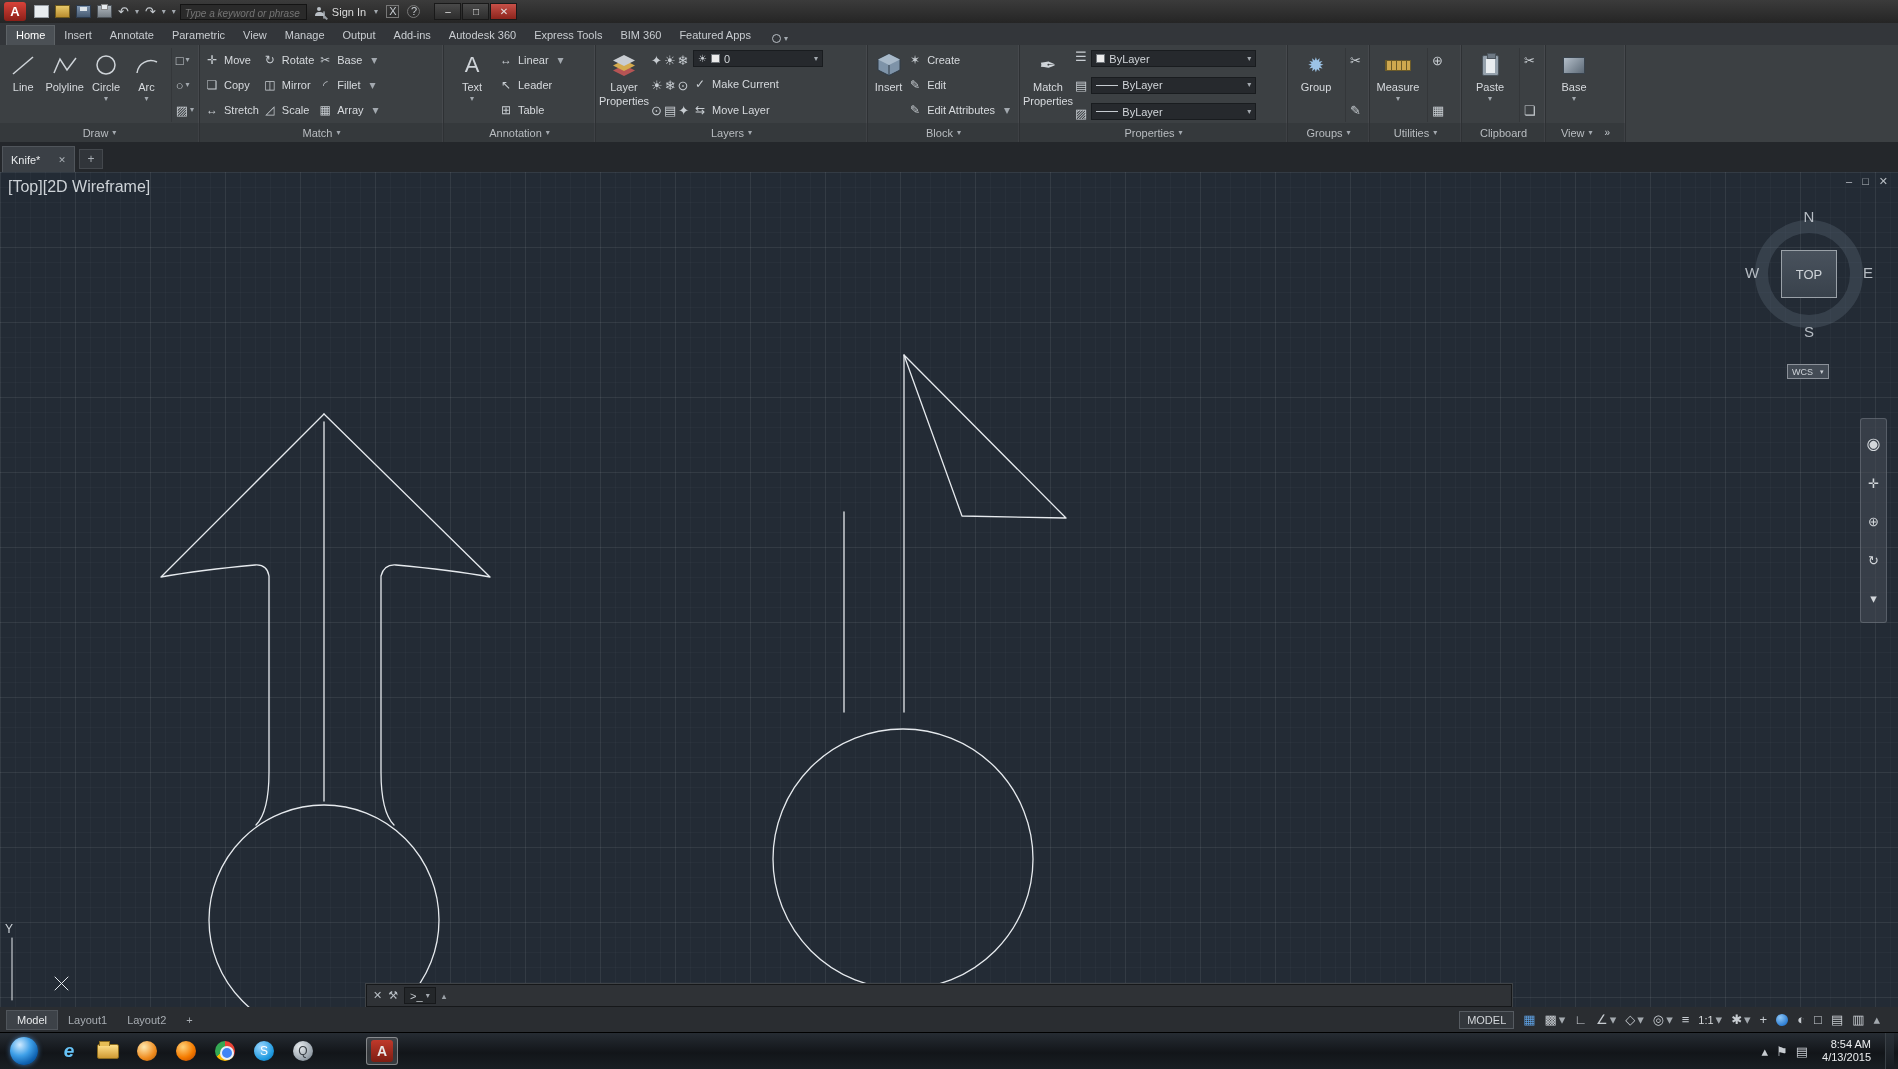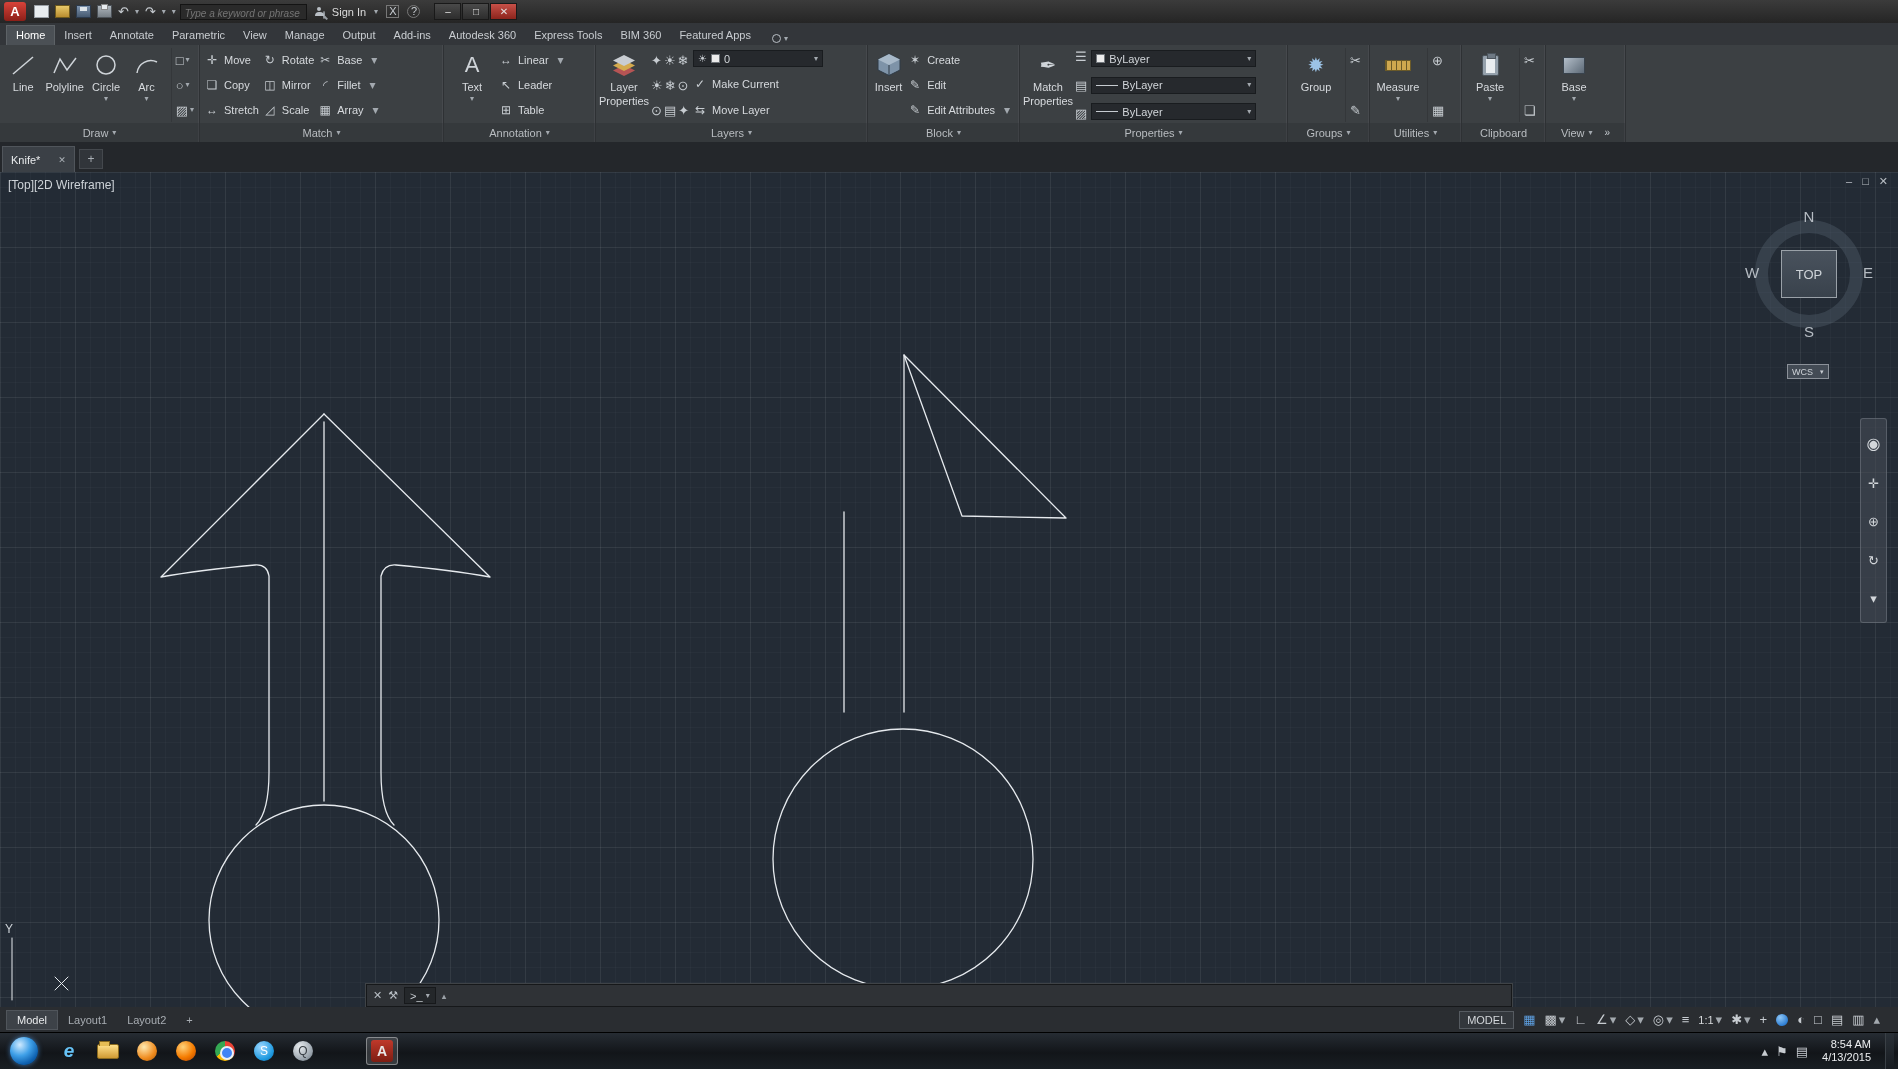--- a/index.html
+++ b/index.html
@@ -59,21 +59,21 @@
 .basebox{width:22px;height:17px;background:linear-gradient(135deg,#b3bec9,#5d6a77);border:1px solid #39434d;display:inline-block}
 
 .filetabs{position:absolute;top:142px;left:0;right:0;height:30px;background:#24272b;display:flex;align-items:flex-end;padding-left:2px}
 .ftab{height:26px;display:flex;align-items:center;gap:18px;background:#3b4046;border:1px solid #50555b;border-bottom:none;color:#e8eaec;font-size:11px;padding:0 8px}
 .ftab .x{font-size:9px;color:#aab0b6}
 .plustab{height:20px;width:24px;margin:0 0 3px 4px;background:#31353a;border:1px solid #44484d;display:flex;align-items:center;justify-content:center;color:#aab0b6;font-size:12px}
 
 .canvas{position:absolute;top:172px;left:0;right:0;height:835px;background-color:#232b35;overflow:hidden;
 background-image:linear-gradient(rgba(255,255,255,.05) 1px,transparent 1px),linear-gradient(90deg,rgba(255,255,255,.05) 1px,transparent 1px),linear-gradient(rgba(255,255,255,.022) 1px,transparent 1px),linear-gradient(90deg,rgba(255,255,255,.022) 1px,transparent 1px);
 background-size:75px 75px,75px 75px,15px 15px,15px 15px}
-.vplabel{position:absolute;left:8px;top:6px;font-size:12px;color:#cdd2d7;z-index:3}
+.vplabel{position:absolute;left:8px;top:6px;font-size:16px;color:#cdd2d7;z-index:3}
 .vpctrls{position:absolute;right:10px;top:3px;display:flex;gap:10px;z-index:3;color:#b9bfc5;font-size:11px}
 .drawsvg{position:absolute;left:0;top:0;z-index:1}
 
 .viewcube{position:absolute;left:1743px;top:36px;width:132px;height:132px;z-index:2}
 .vc-ring{position:absolute;inset:12px;border-radius:50%;border:13px solid rgba(88,99,112,.38)}
 .vc-face{position:absolute;left:38px;top:42px;width:56px;height:48px;background:linear-gradient(#49525d,#39424c);border:1px solid #9aa1a8;display:flex;align-items:center;justify-content:center;font-size:13px;color:#ced3d8}
 .vc-n{position:absolute;left:0;right:0;top:0;text-align:center;font-size:15px;color:#b6bcc3}
 .vc-s{position:absolute;left:0;right:0;bottom:0;text-align:center;font-size:15px;color:#b6bcc3}
 .vc-w{position:absolute;left:2px;top:56px;font-size:15px;color:#b6bcc3}
 .vc-e{position:absolute;right:2px;top:56px;font-size:15px;color:#b6bcc3}

